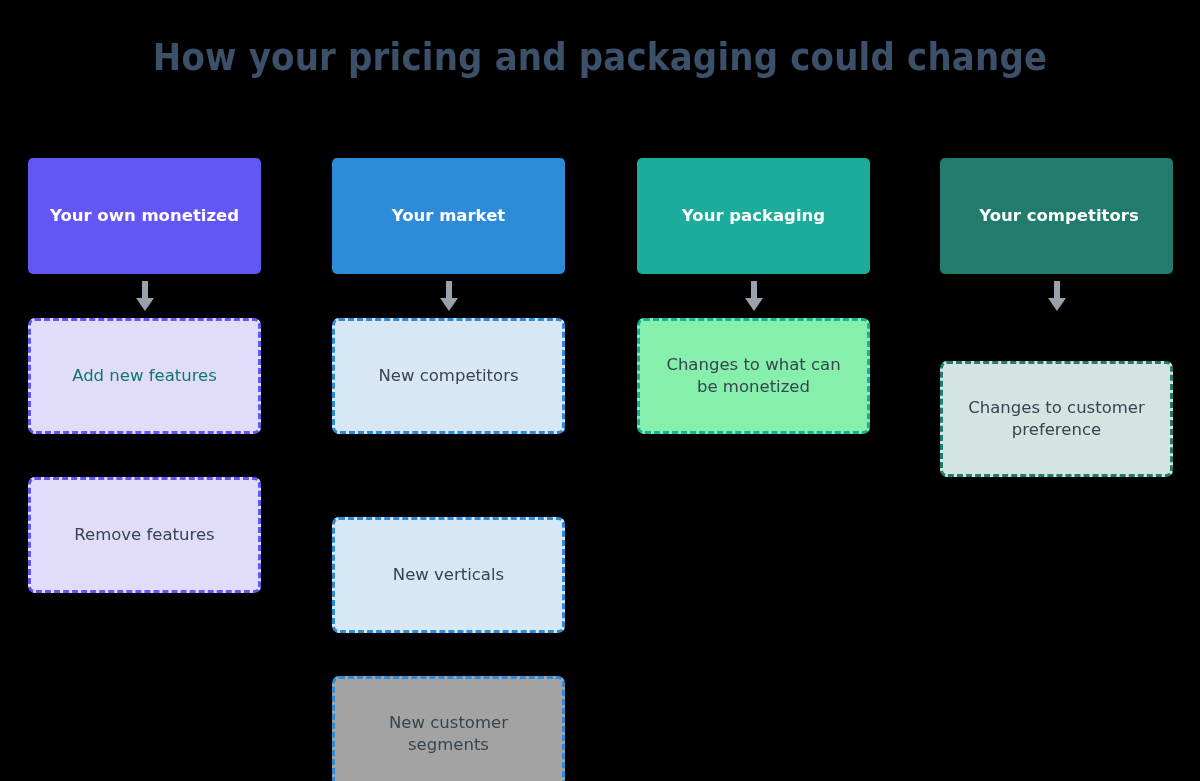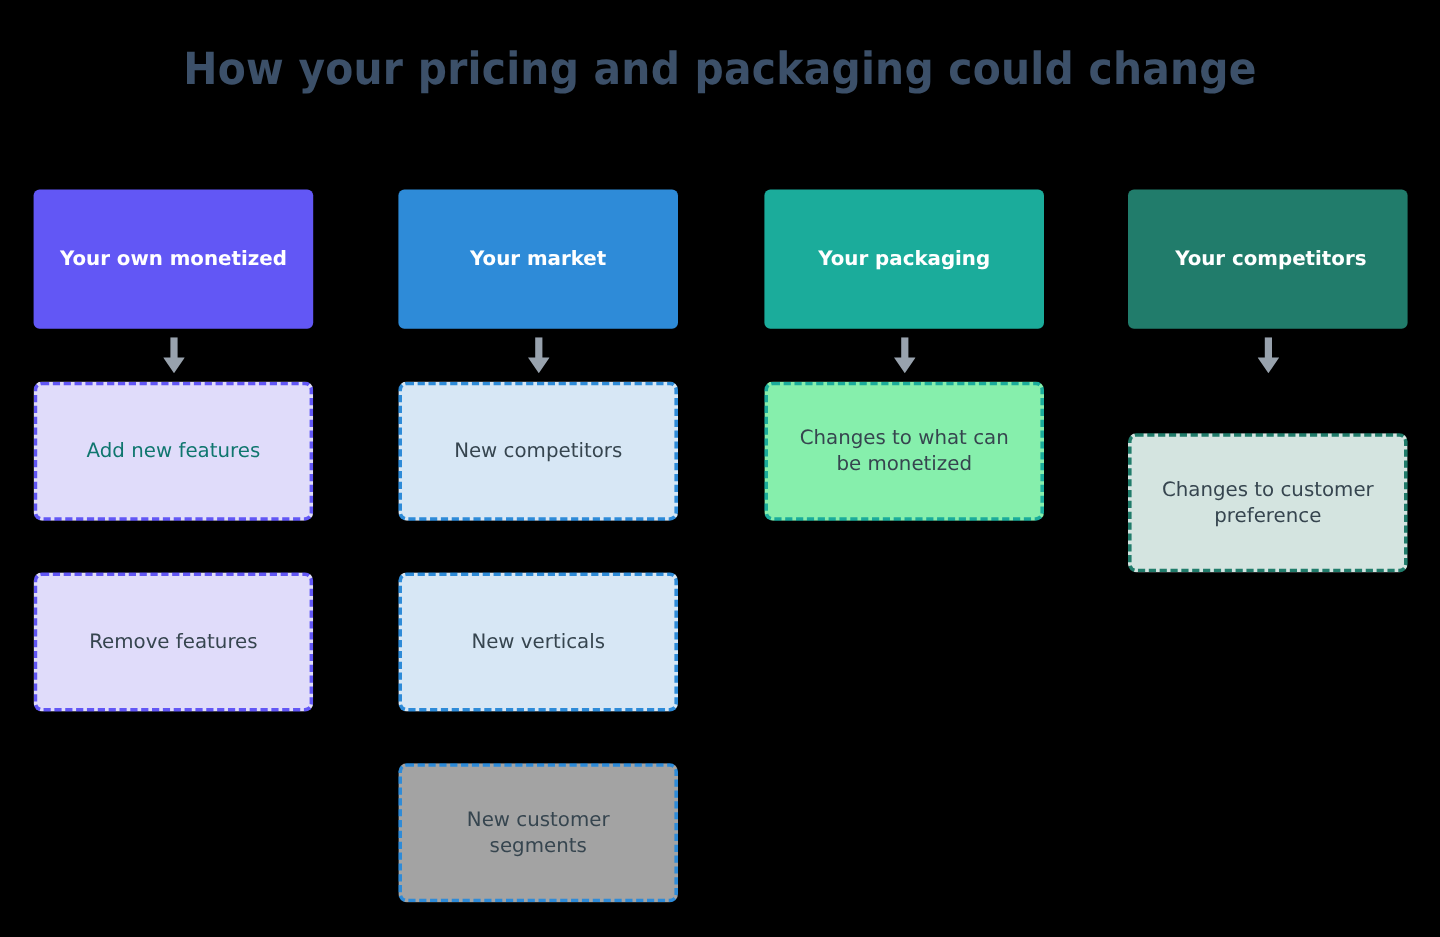--- a/index.html
+++ b/index.html
@@ -122,21 +122,21 @@
   </div>
   <div class="arrow-wrap">
     <svg class="arrow-icon" width="18" height="30" viewBox="0 0 18 30">
       <path d="M6 0 H12 V17 H18 L9 30 L0 17 H6 Z" fill="#98a2ad"></path>
     </svg>
   </div>
   <div class="dashed-box" style="background: rgb(215, 231, 245); border-color: rgb(46, 139, 216);">
     <span class="label" style="color: rgb(54, 69, 79);">New competitors</span>
   </div>
   <div class="row-gap"></div>
-  <div class="dashed-box" style="background: rgb(215, 231, 245); border-color: rgb(46, 139, 216);">
+  <div class="dashed-box" style="background: rgb(215, 231, 245); border-color: rgb(46, 139, 216); margin-top: 40px;">
     <span class="label" style="color: rgb(54, 69, 79);">New verticals</span>
   </div>
   <div class="row-gap"></div>
   <div class="dashed-box" style="background: #a3a3a3; border-color: rgb(46, 139, 216); align-items: center;">
     <span class="label" style="color: rgb(54, 69, 79);">New customer segments</span>
   </div>
 </div>
 
 <div class="column col-2">
   <div class="header-box" style="background: rgb(27, 172, 155);">

